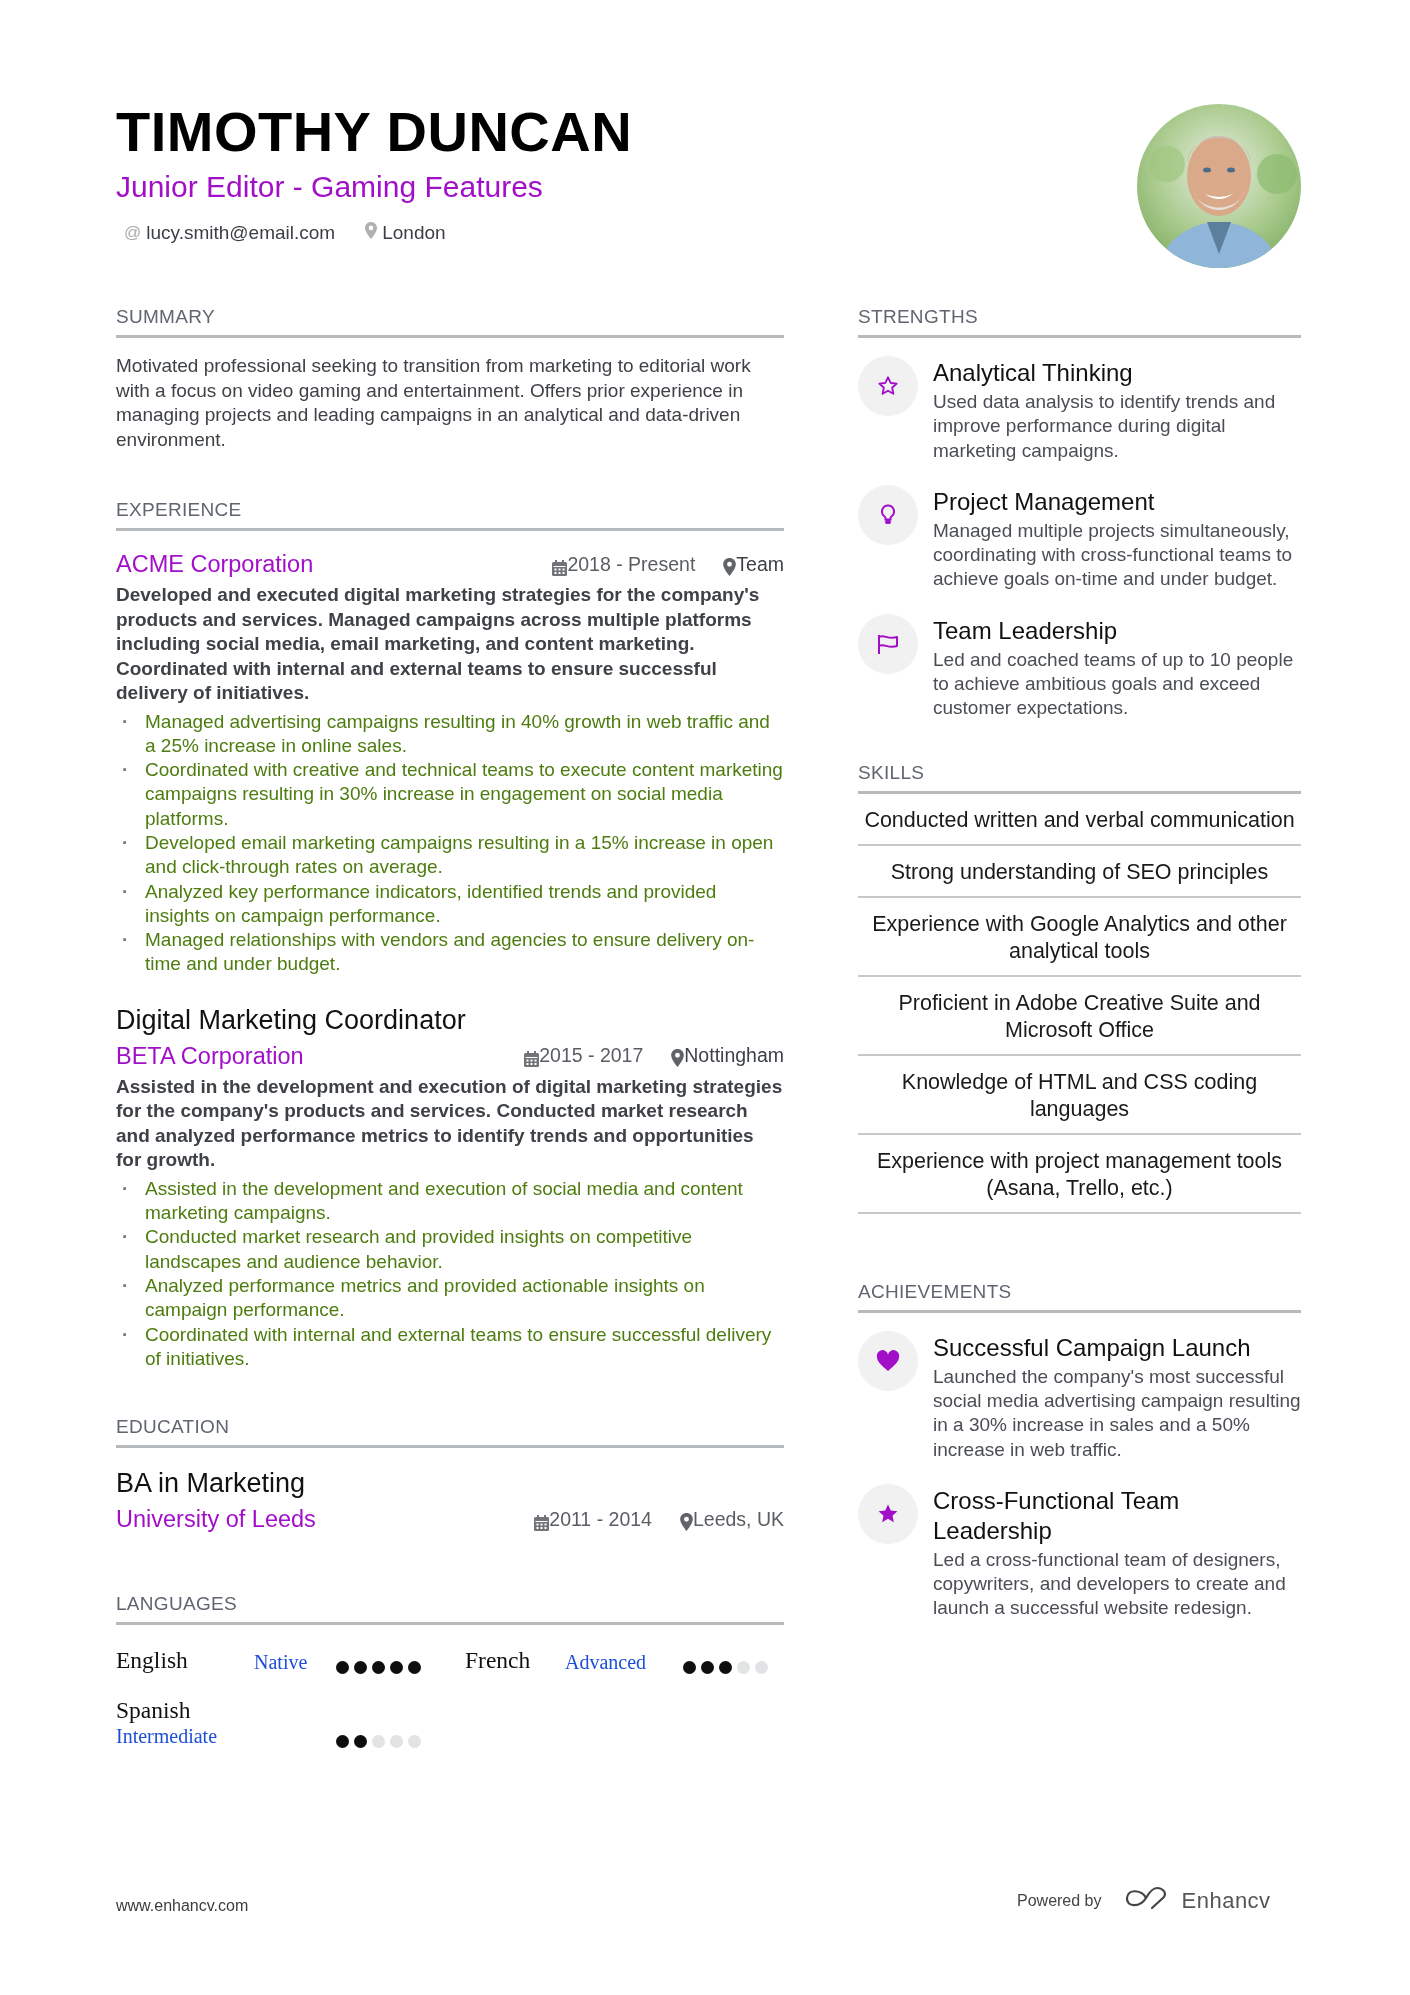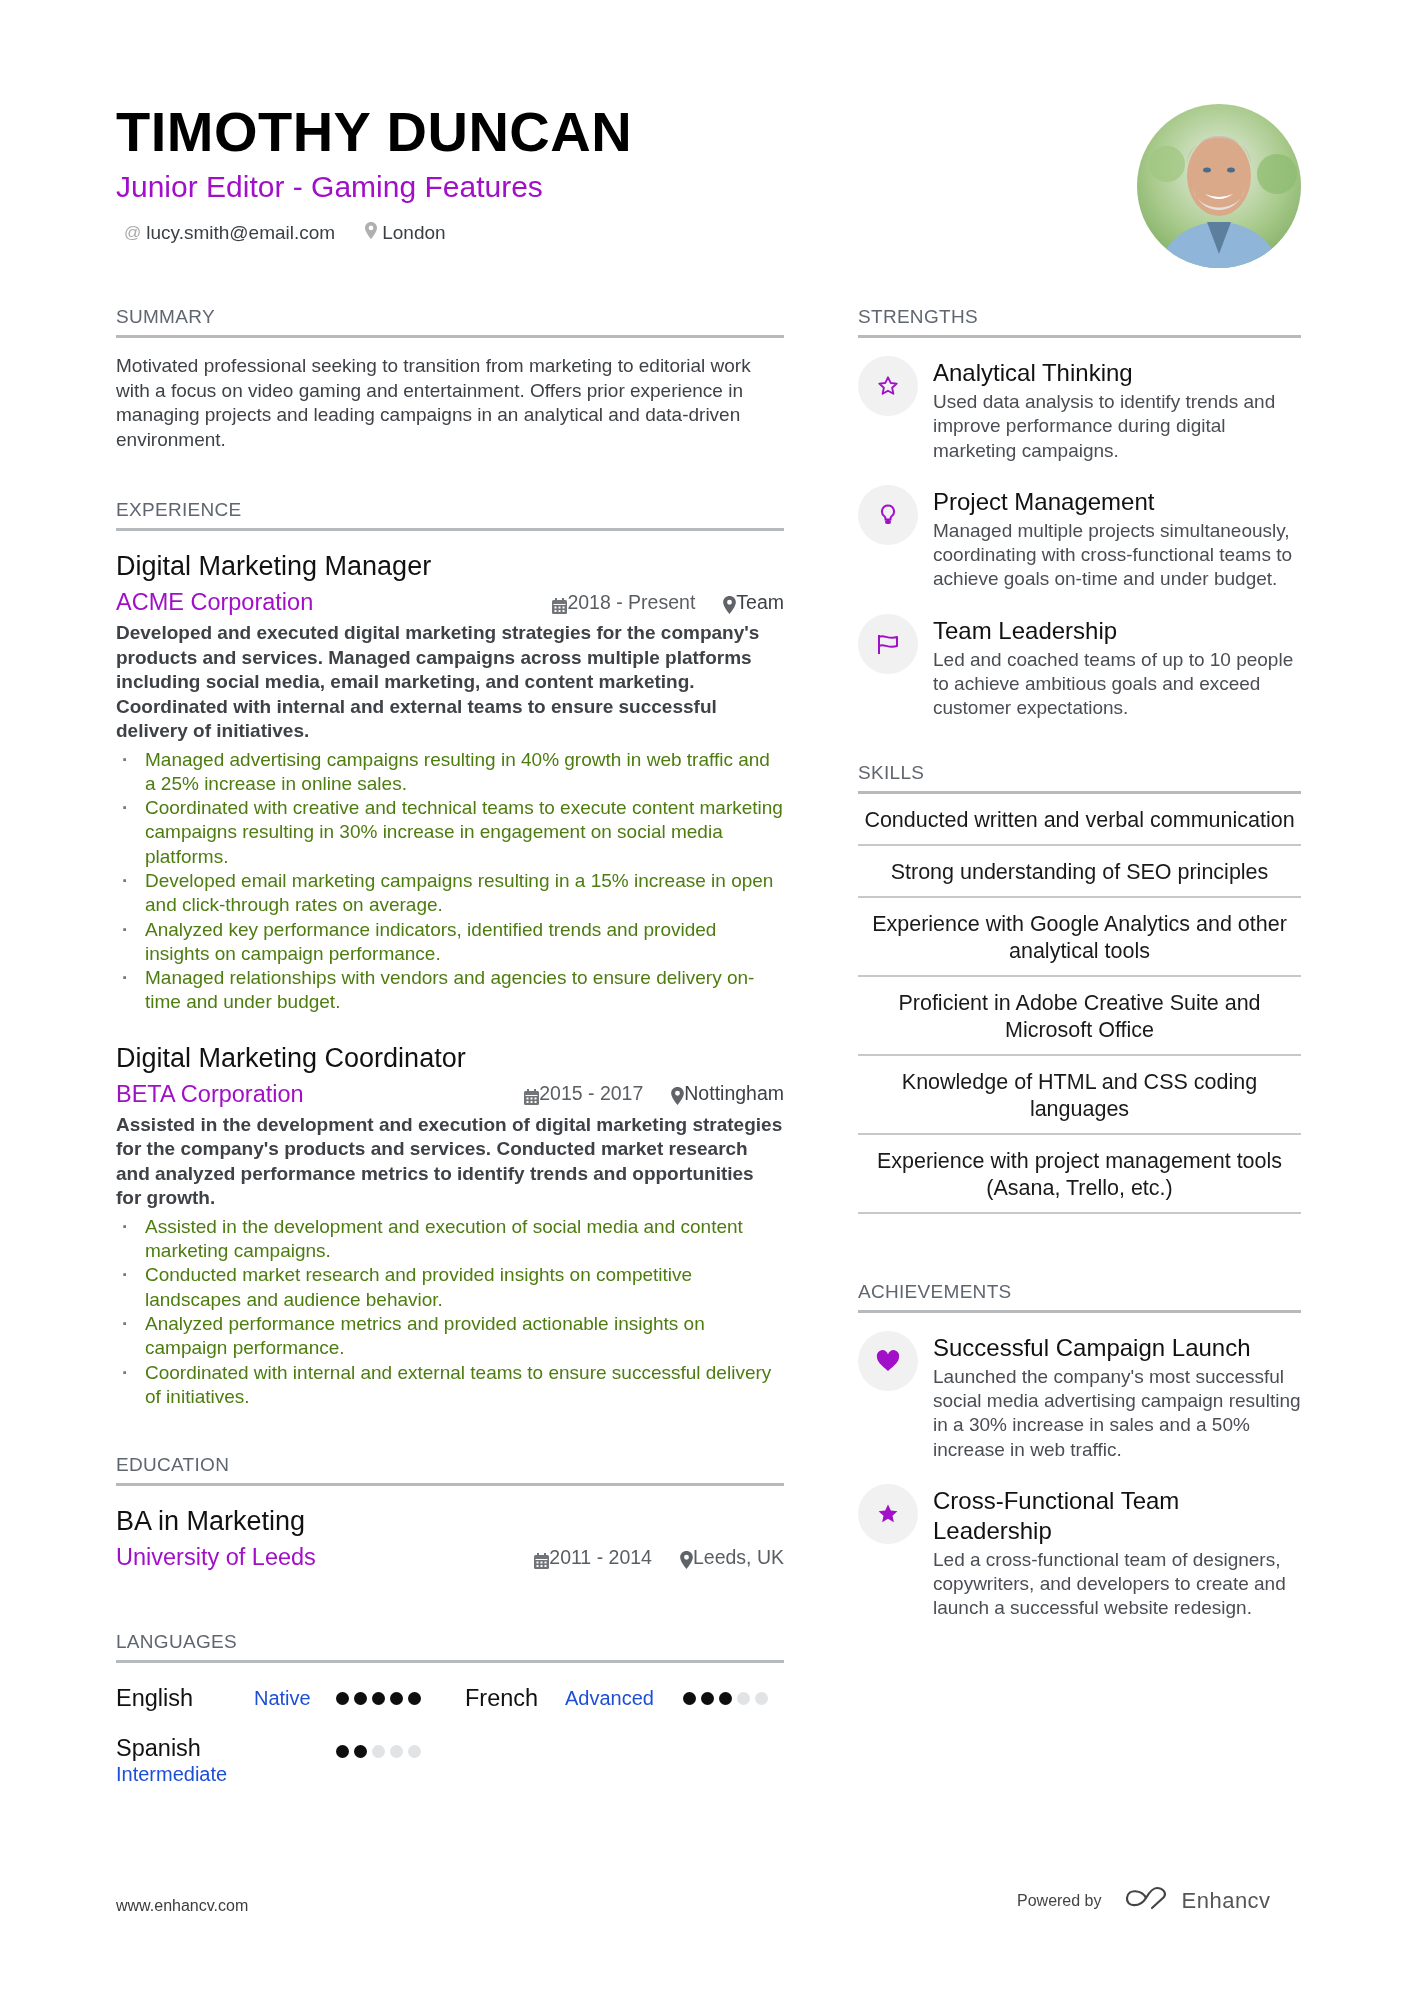--- a/index.html
+++ b/index.html
@@ -32,21 +32,21 @@
   .meta-right { display: flex; gap: 28px; font-size: 19.5px; color: #5a5e63; align-items: center; }
   .meta-item { display: flex; align-items: flex-end; gap: 0; }
   .meta-item svg { display: block; }
   .job-desc { margin-top: 4px; font-weight: bold; }
   .bullets { list-style: none; margin-top: 4px; }
   .bullets li { position: relative; padding-left: 29px; font-size: 19px; line-height: 24.3px; color: #4d7c0f; }
   .bullets li::before { content: "·"; position: absolute; left: 6px; top: 0; color: #777; font-weight: 700; }
 
   
   .lang-grid { display: grid; grid-template-columns: 1fr 1fr; row-gap: 22px; column-gap: 30px; }
-  .lang { display: flex; align-items: center; }
+  .lang { display: flex; align-items: flex-end; font-family: Liberation Serif, serif; }
   .lang-name { font-size: 23.5px; color: #111; width: 138px; }
   .lang-level { font-size: 20px; color: #1d4ed8; width: 82px; }
   .dots { display: flex; gap: 5px; }
   .dot { width: 13px; height: 13px; border-radius: 50%; background: #0e0e0e; }
   .dot.off { background: #e2e3e5; }
   .lang-stack { width: 220px; }
   .lang-stack .lang-name { width: auto; display: block; line-height: 28px; }
   .lang-stack .lang-level { width: auto; display: block; line-height: 24px; }
 
   
@@ -115,21 +115,20 @@
 
     <section>
       <div class="section-title">SUMMARY</div>
       <p class="para">Motivated professional seeking to transition from marketing to editorial work with a focus on video gaming and entertainment. Offers prior experience in managing projects and leading campaigns in an analytical and data-driven environment.</p>
     </section>
 
     <section style="margin-top:46px;">
       <div class="section-title" style="margin-bottom:18px;">EXPERIENCE</div>
 
       <div class="job">
-        <div class="job-role">Digital Marketing Manager</div>
         <div class="job-meta">
           <div class="company">ACME Corporation</div>
           <div class="meta-right">
             <div class="meta-item">
               <span>
                   <svg width="15" height="16" viewBox="0 0 15 16">
                     <rect x="0" y="2" width="15" height="14" rx="1.5" fill="#707478"></rect>
                     <rect x="3" y="0" width="2" height="4" fill="#707478"></rect>
                     <rect x="10" y="0" width="2" height="4" fill="#707478"></rect>
                     <rect x="1.5" y="6" width="12" height="1" fill="#fff"></rect>

